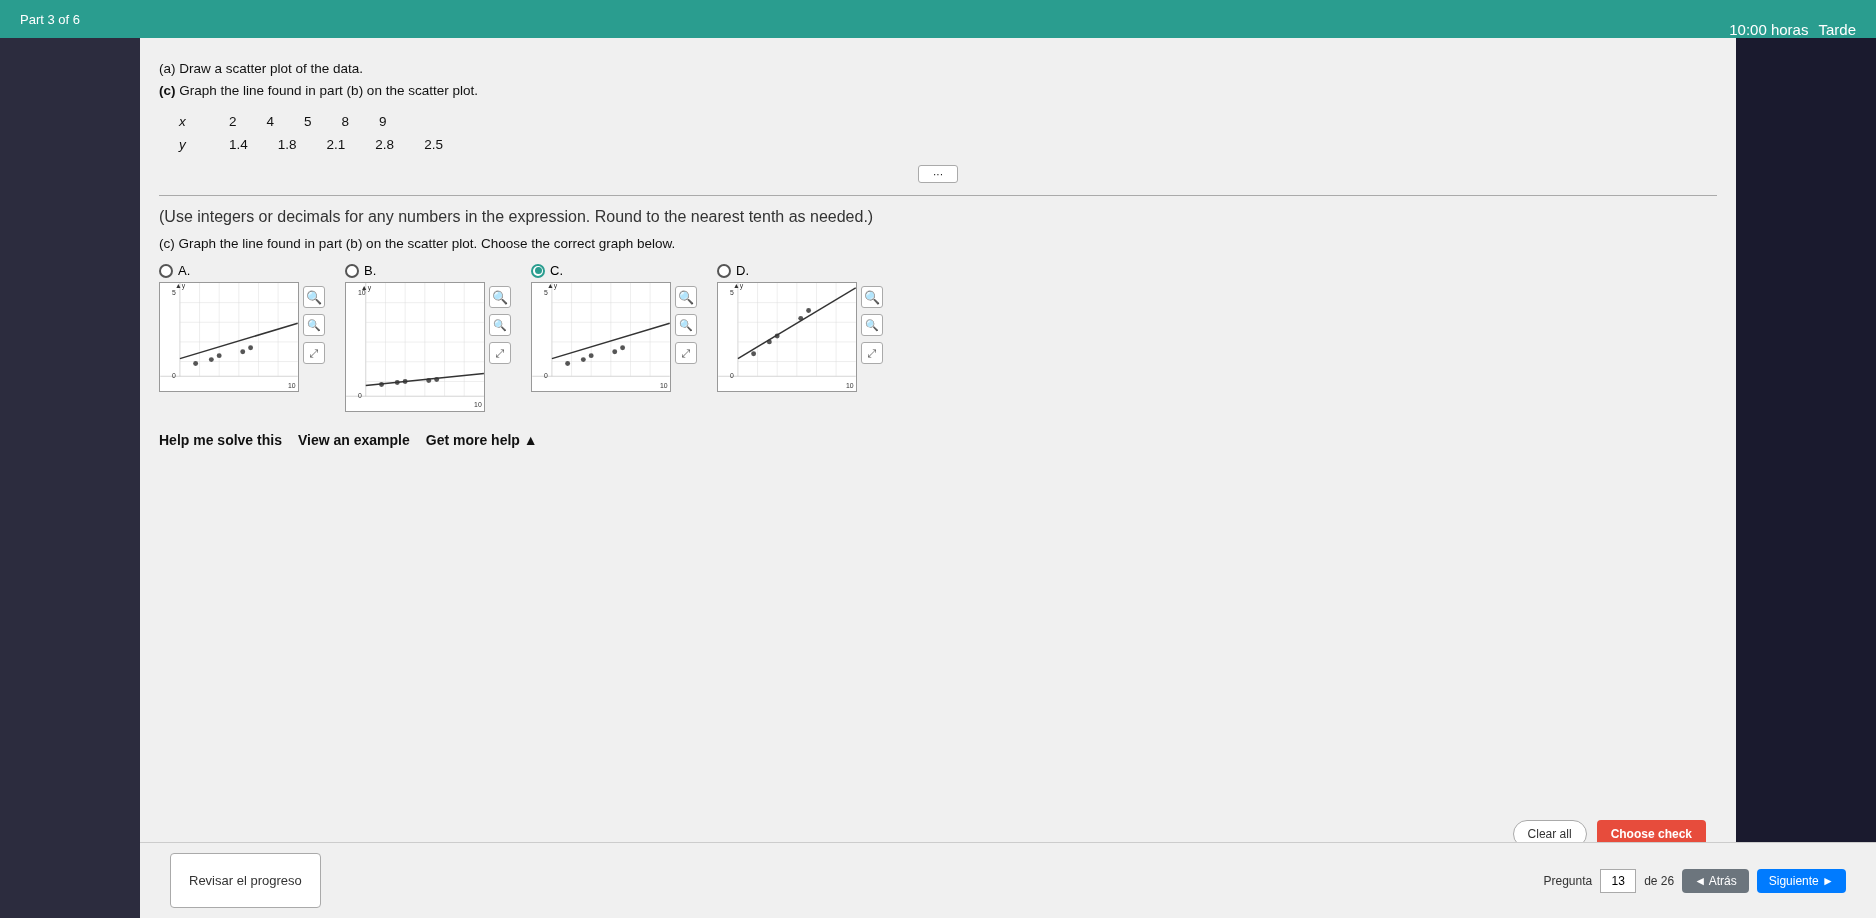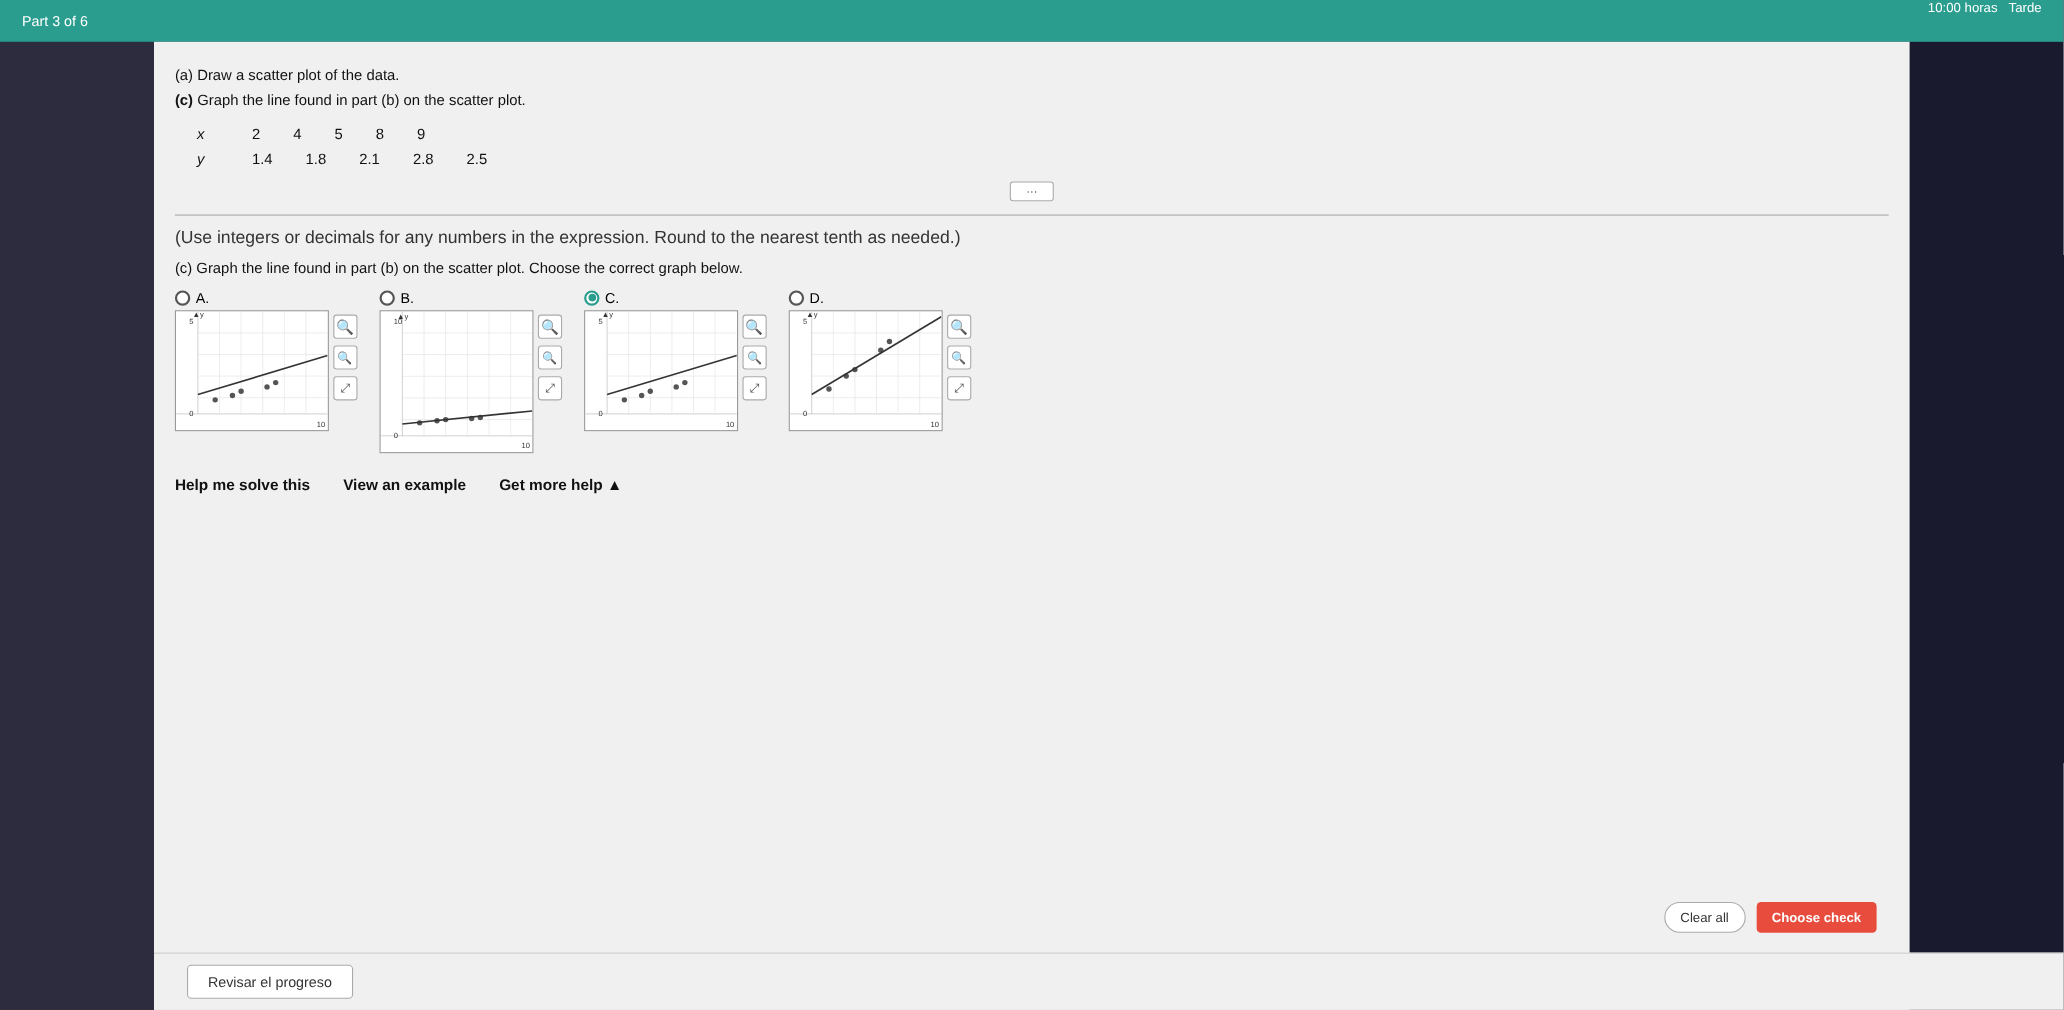--- a/index.html
+++ b/index.html
@@ -28,23 +28,23 @@
       color: white;
       font-size: 13px;
     }
 
     .timer-area {
       position: absolute;
       right: 20px;
       top: 0;
       height: 100%;
       display: flex;
-      align-items: flex-start;
+      align-items: flex-end;
       gap: 10px;
-      font-size: 12px;
+      font-size: 15px;
       margin-left: 44px;
     }
 
     .main-content {
       background: #f0f0f0;
       margin: 0 140px;
       height: calc(100% - 38px);
       padding: 20px 19px;
       position: relative;
       overflow: hidden;
@@ -187,21 +187,21 @@
       align-items: center;
       justify-content: center;
       font-size: 13px;
       cursor: pointer;
       color: #555;
     }
 
     .bottom-actions {
       display: flex;
       align-items: center;
-      gap: 30px;
+      gap: 16px;
       margin-top: 20px;
     }
 
     .action-link {
       font-size: 14px;
       font-weight: bold;
       color: #111;
       cursor: pointer;
       text-decoration: none;
     }
@@ -242,21 +242,21 @@
       right: 0;
       background: #f0f0f0;
       border-top: 1px solid #ccc;
       padding: 10px 30px;
       display: flex;
       align-items: center;
       justify-content: space-between;
     }
 
     .revisar-btn {
-      padding: 7px 18px;
+      padding: 19px 18px;
       border: 1px solid #aaa;
       background: white;
       border-radius: 4px;
       font-size: 13px;
       cursor: pointer;
       color: #333;
     }
 
     .pagination-area {
       display: flex;
@@ -564,13 +564,20 @@
 
   <div class="right-buttons">
     <button class="clear-all-btn">Clear all</button>
     <button class="final-check-btn">Choose check</button>
   </div>
 
 </div>
 
 <div class="footer-bar">
   <button class="revisar-btn">Revisar el progreso</button>
+  <div class="pagination-area">
+    <span>Pregunta</span>
+    <input class="page-input" type="text" value="13" style="">
+    <span>de 26</span>
+    <button class="nav-btn atras-btn">◄ Atrás</button>
+    <button class="nav-btn siguiente-btn">Siguiente ►</button>
+  </div>
 </div>
 
 </body></html>

